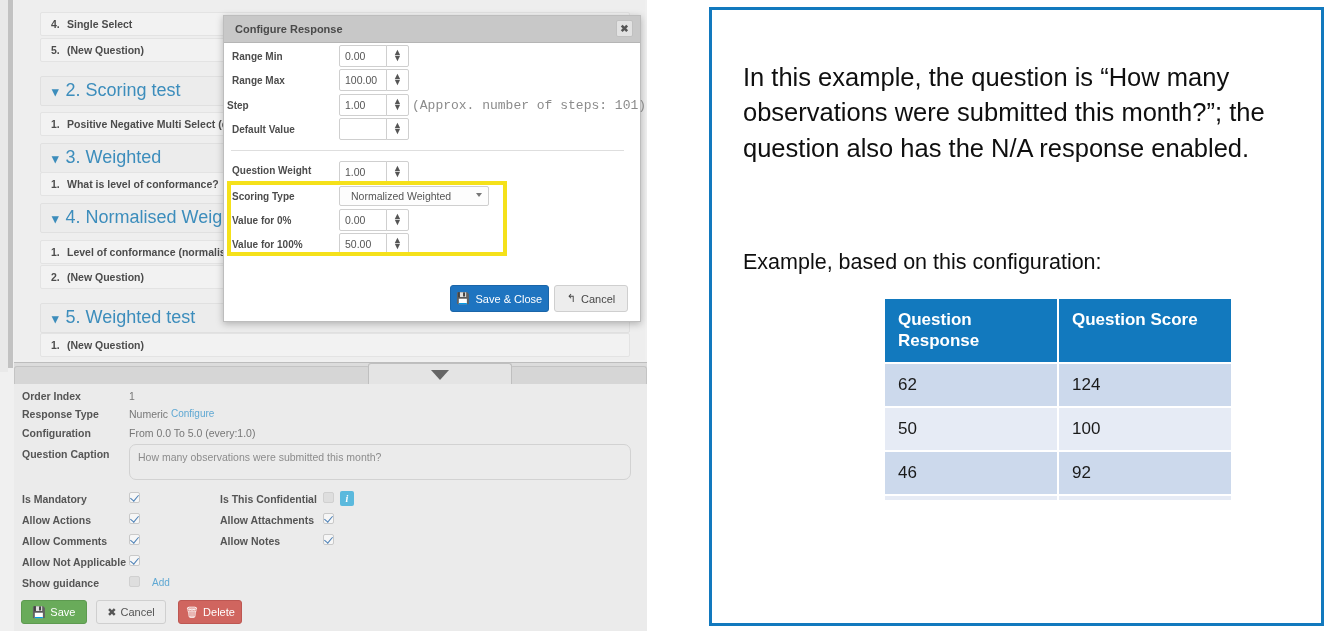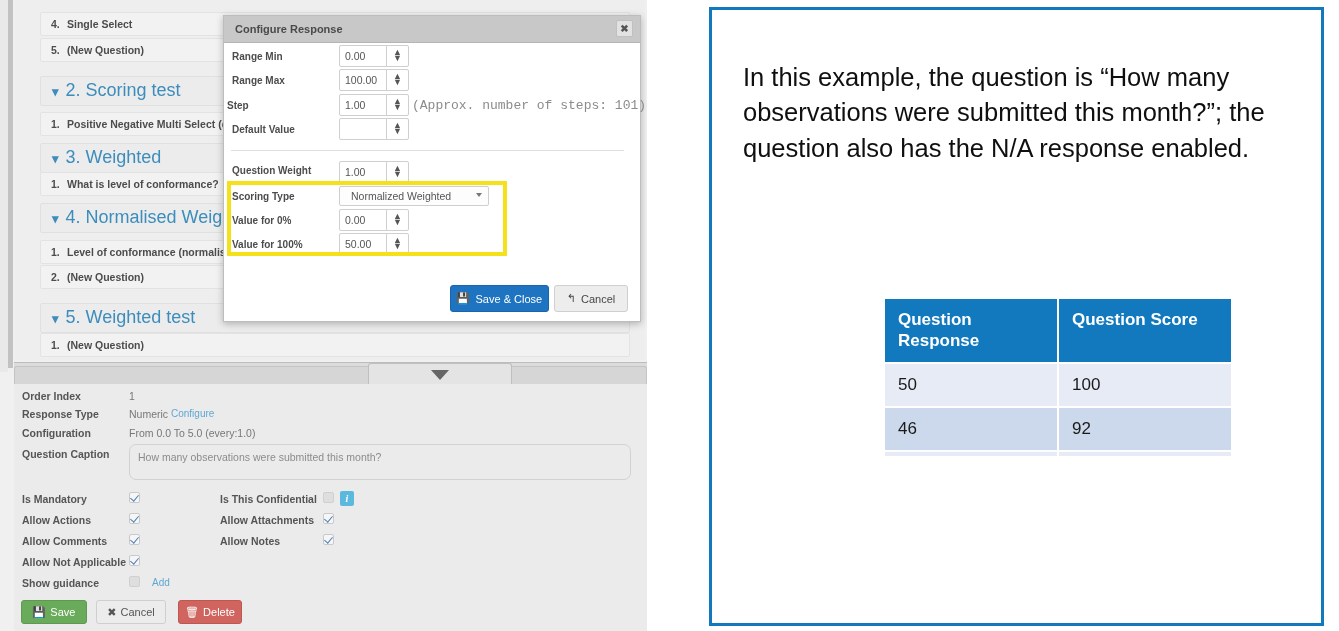--- a/index.html
+++ b/index.html
@@ -613,29 +613,34 @@
   </div>
   <div id="btn-modal-cancel">
     <span class="bicon">↰</span>
     <span>Cancel</span>
   </div>
 
 </div>
 
 <div id="right-panel">
   <div id="para-1">In this example,  the question  is “How many observations  were submitted  this month?”; the question  also has the N/A response enabled.</div>
+  <div id="para-2">Example, based on  this configuration:</div>
 
   <table id="score-table">
     <thead>
       <tr>
         <th>Question Response</th>
         <th>Question Score</th>
       </tr>
     </thead>
     <tbody>
+      <tr class="rowA">
+        <td>62</td>
+        <td>124</td>
+      </tr>
       <tr class="rowB">
         <td>50</td>
         <td>100</td>
       </tr>
       <tr class="rowA">
         <td>46</td>
         <td>92</td>
       </tr>
       <tr class="cut">
         <td></td>

